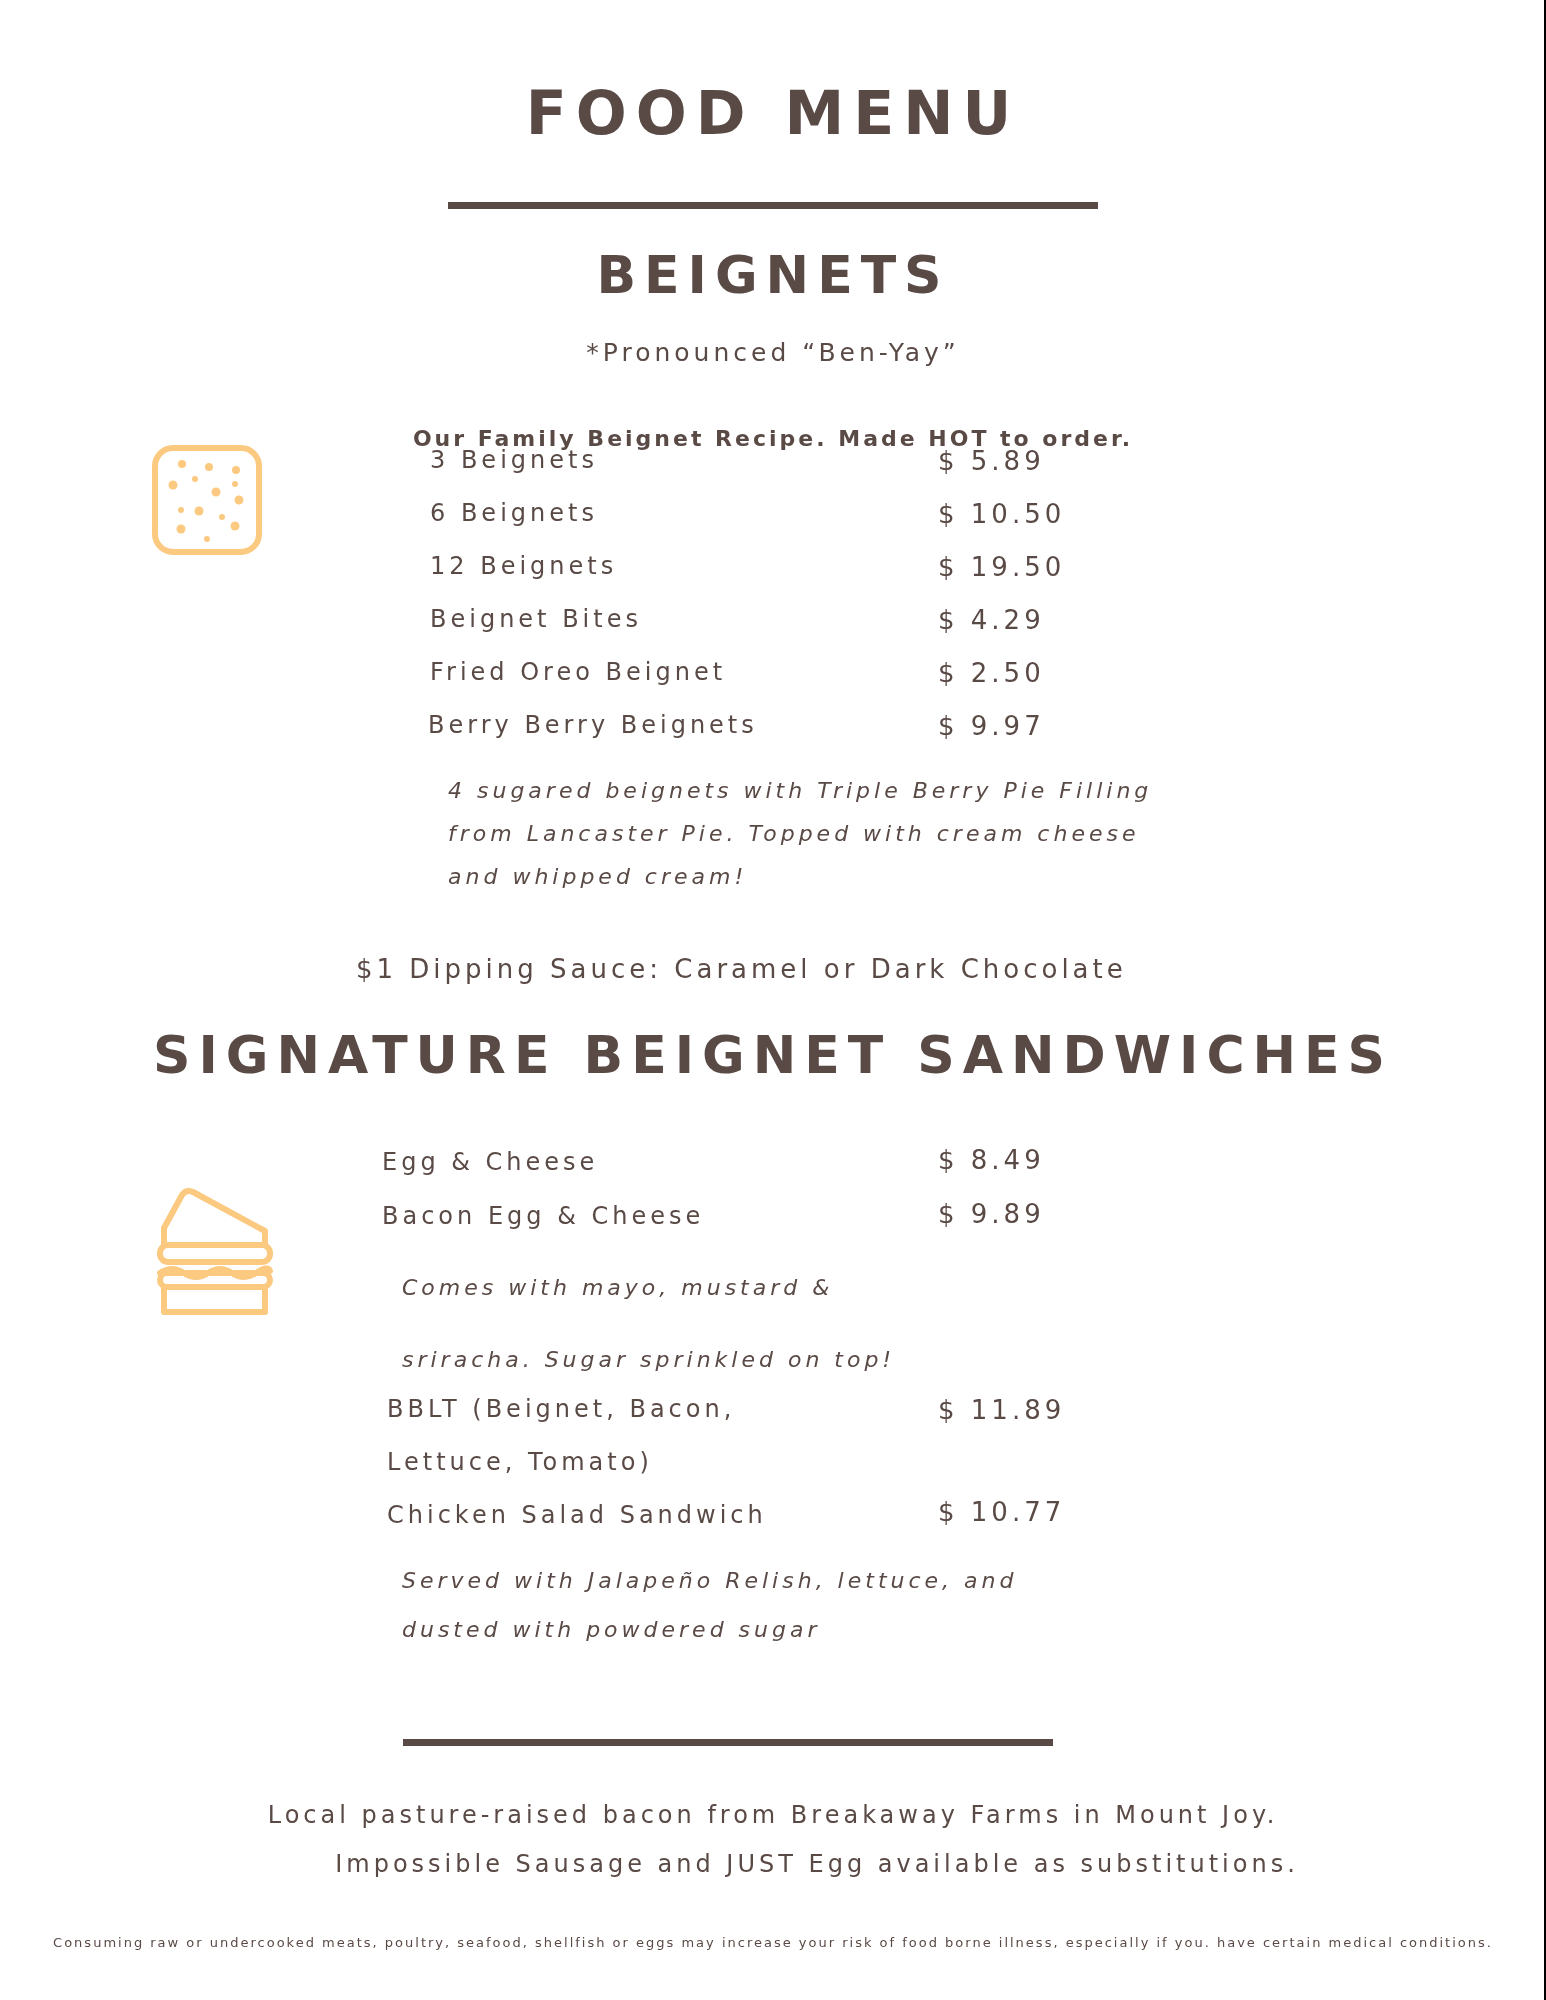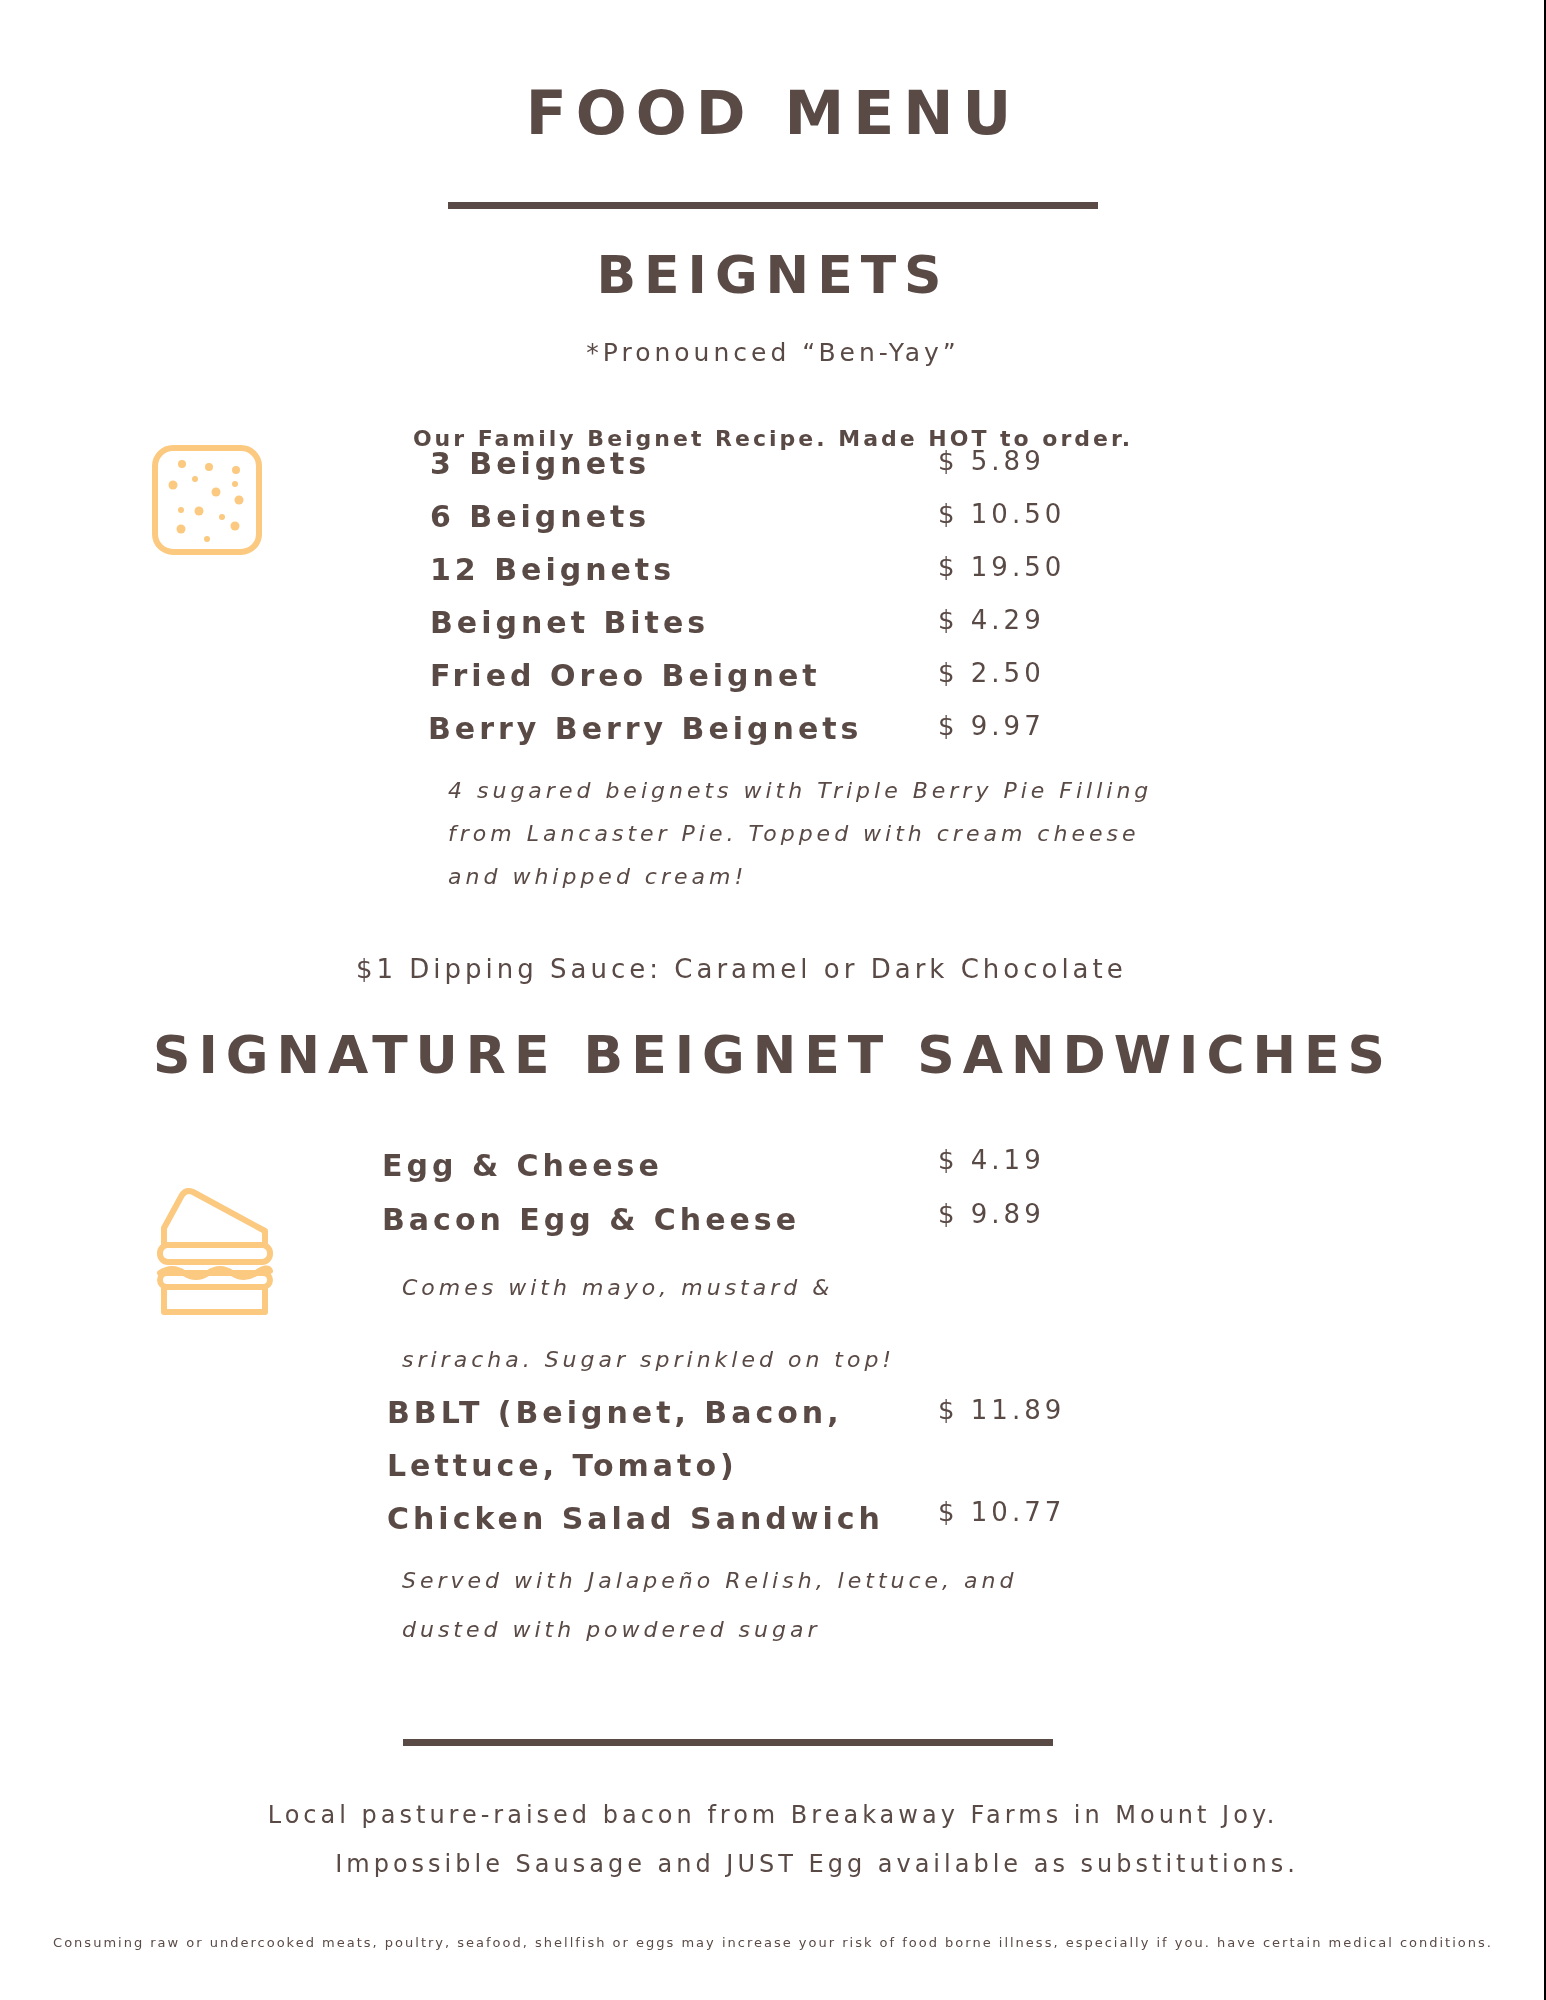--- a/index.html
+++ b/index.html
@@ -9,21 +9,21 @@
     font-family: "DejaVu Sans", "Liberation Sans", sans-serif;
   }
   .right-edge { position: absolute; top: 0; right: 0; width: 2px; height: 2000px; background: #000; }
   .abs { position: absolute; white-space: nowrap; }
   .center { left: 0; width: 1546px; text-align: center; }
   .title { font-weight: bold; font-size: 60px; letter-spacing: 9px; top: 78px; }
   .rule { position: absolute; height: 7px; background: #5a4a46; }
   .h2 { font-weight: bold; font-size: 52px; letter-spacing: 8px; }
   .sub { font-size: 25px; letter-spacing: 4px; }
   .tag { font-weight: bold; font-size: 22px; letter-spacing: 3px; }
-  .item { font-size: 30px; letter-spacing: 4px; font-weight: bold; }
+  .item { font-size: 24px; letter-spacing: 4px; }
   .price { font-size: 26px; letter-spacing: 4px; }
   .desc { font-style: italic; font-size: 22px; letter-spacing: 4px; }
   .note { font-size: 24px; letter-spacing: 4px; }
   .legal { font-size: 13px; letter-spacing: 2px; }
   svg { position: absolute; }
 </style>
 </head>
 <body>
 
 <div class="right-edge"></div>
@@ -80,21 +80,21 @@
   <g fill="none" stroke="#fbc980" stroke-width="6" stroke-linejoin="round" stroke-linecap="round">
     <path d="M12 43 L30 10 Q34 4 41 7 L113 46 L113 60 L12 60 Z"></path>
     <rect x="8" y="60" width="110" height="17" rx="8"></rect>
     <path d="M8 88 Q20 80 32 88 T56 88 T80 88 T104 88 T118 86"></path>
     <rect x="8" y="88" width="110" height="14" rx="7"></rect>
     <rect x="12" y="102" width="101" height="25"></rect>
   </g>
 </svg>
 
 <div class="abs item" style="left:382px; top:1148px;">Egg &amp; Cheese</div>
-<div class="abs price" style="left:938px; top:1145px;">$ 4.19</div>
+<div class="abs price" style="left:938px; top:1145px;">$ 8.49</div>
 <div class="abs item" style="left:382px; top:1202px;">Bacon Egg &amp; Cheese</div>
 <div class="abs price" style="left:938px; top:1199px;">$ 9.89</div>
 
 <div class="abs desc" style="left:402px; top:1275px;">Comes with mayo, mustard &amp;</div>
 <div class="abs desc" style="left:402px; top:1324px;margin-top:23px;">sriracha. Sugar sprinkled on top!</div>
 
 <div class="abs item" style="left:387px; top:1395px;">BBLT (Beignet, Bacon,</div>
 <div class="abs item" style="left:387px; top:1448px;">Lettuce, Tomato)</div>
 <div class="abs price" style="left:938px; top:1395px;">$ 11.89</div>
 <div class="abs item" style="left:387px; top:1501px;">Chicken Salad Sandwich</div>

